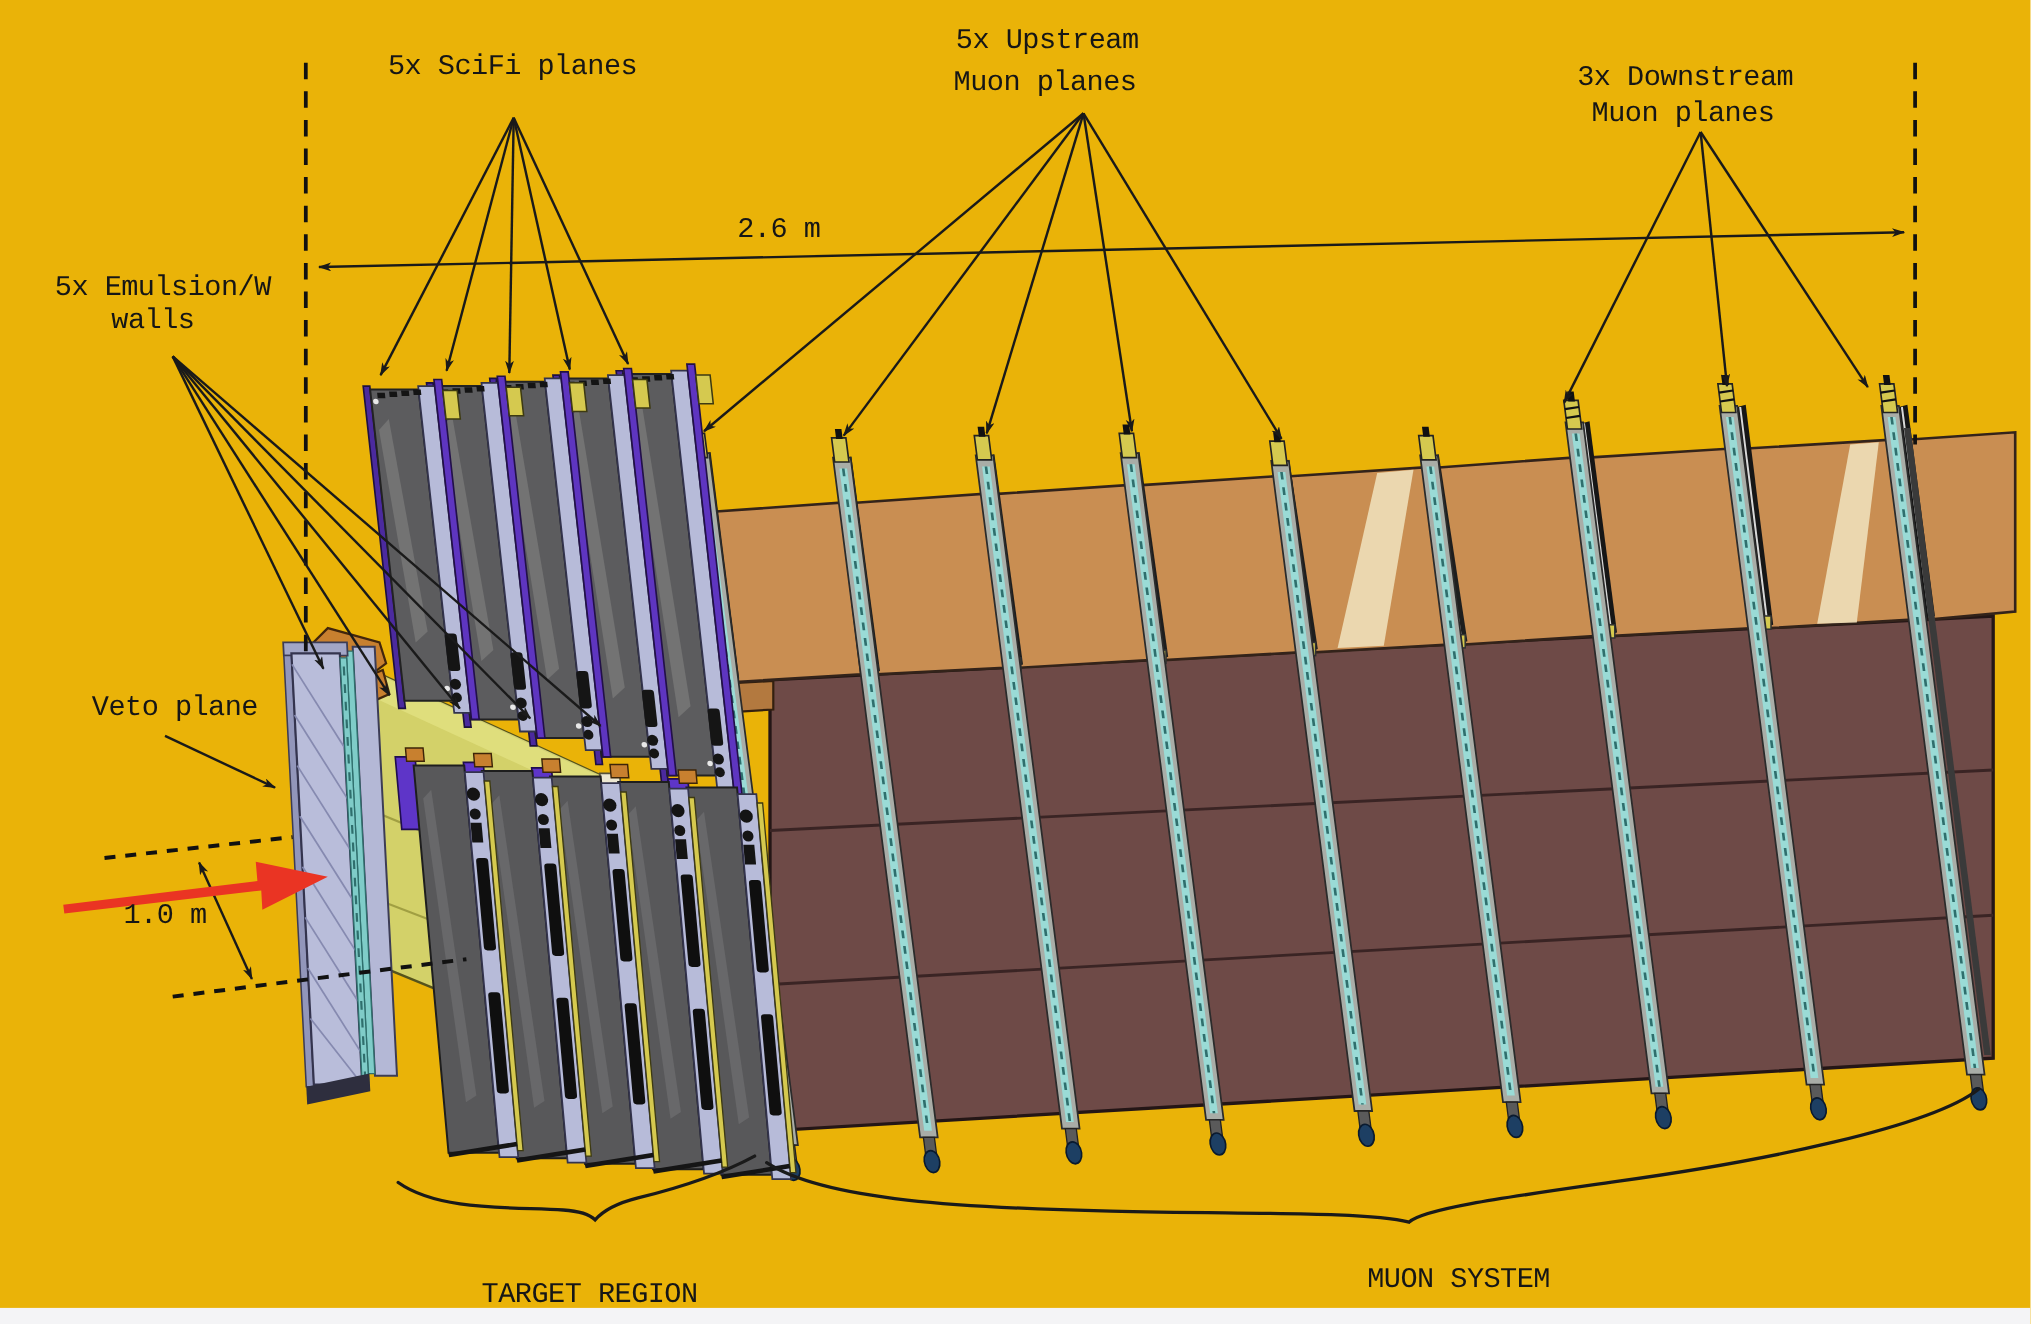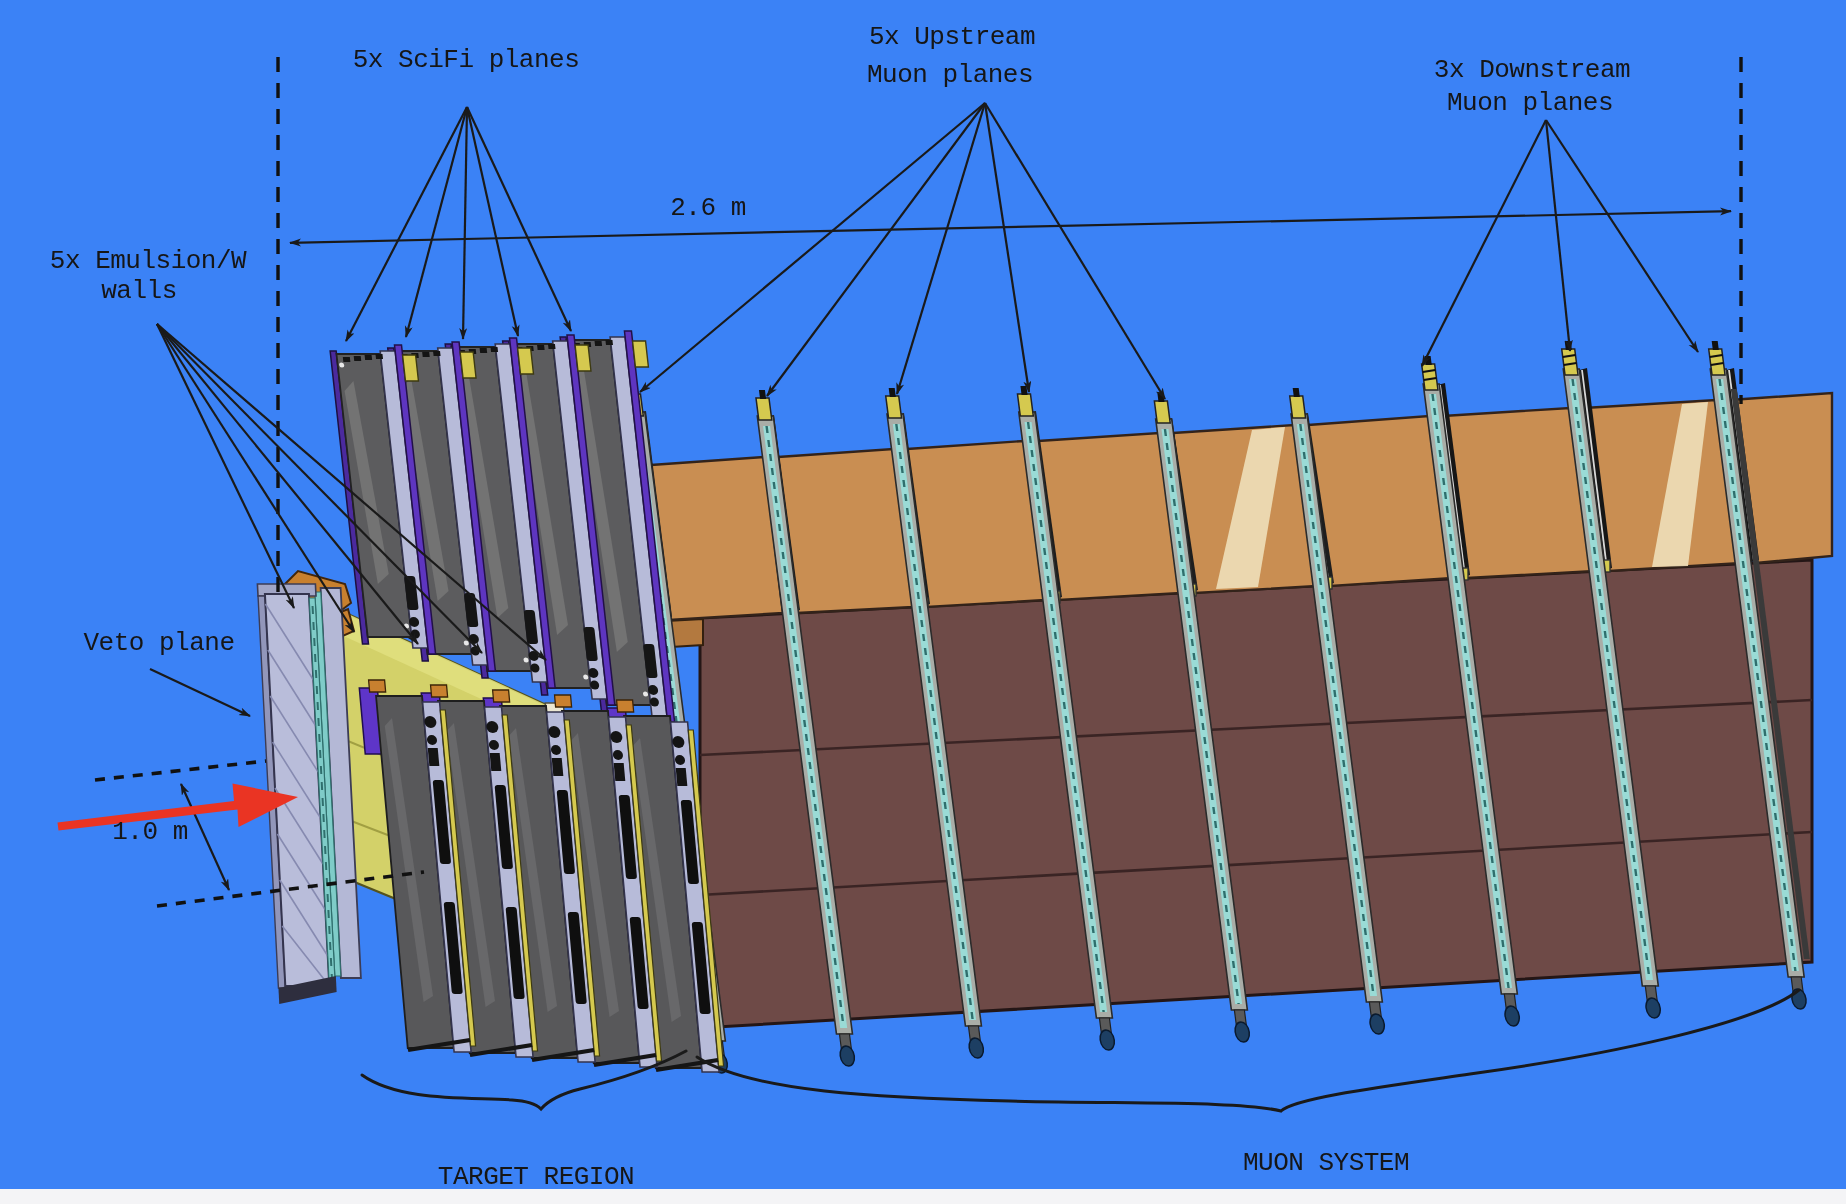--- a/index.html
+++ b/index.html
@@ -1,16 +1,16 @@
 <!DOCTYPE html>
 <html><head>
 <meta charset="utf-8">
 <style>
   html,body{margin:0;padding:0;background:#ffffff;}
-  .canvas{position:relative;width:1846px;height:1204px;background:#3b82f6;overflow:hidden;
+  .canvas{position:relative;width:1846px;height:1204px;background:#eab308;overflow:hidden;
           font-family:"Liberation Mono","DejaVu Sans Mono",monospace;}
   svg{display:block}
   text{font-family:"Liberation Mono","DejaVu Sans Mono",monospace;
        font-size:26px;letter-spacing:-0.5px;fill:#161616;}
   text.dim{font-size:26px;}
   .ann{stroke:#1a1a1a;stroke-width:2.2px;fill:none;}
   .brace{stroke:#1a1a1a;stroke-width:3px;fill:none;stroke-linecap:round;}
   .dashv{stroke:#111;stroke-width:3.4px;stroke-dasharray:15 11;fill:none;}
   .dots{stroke:#111;stroke-width:3.6px;stroke-dasharray:10 9;fill:none;}
 </style>

